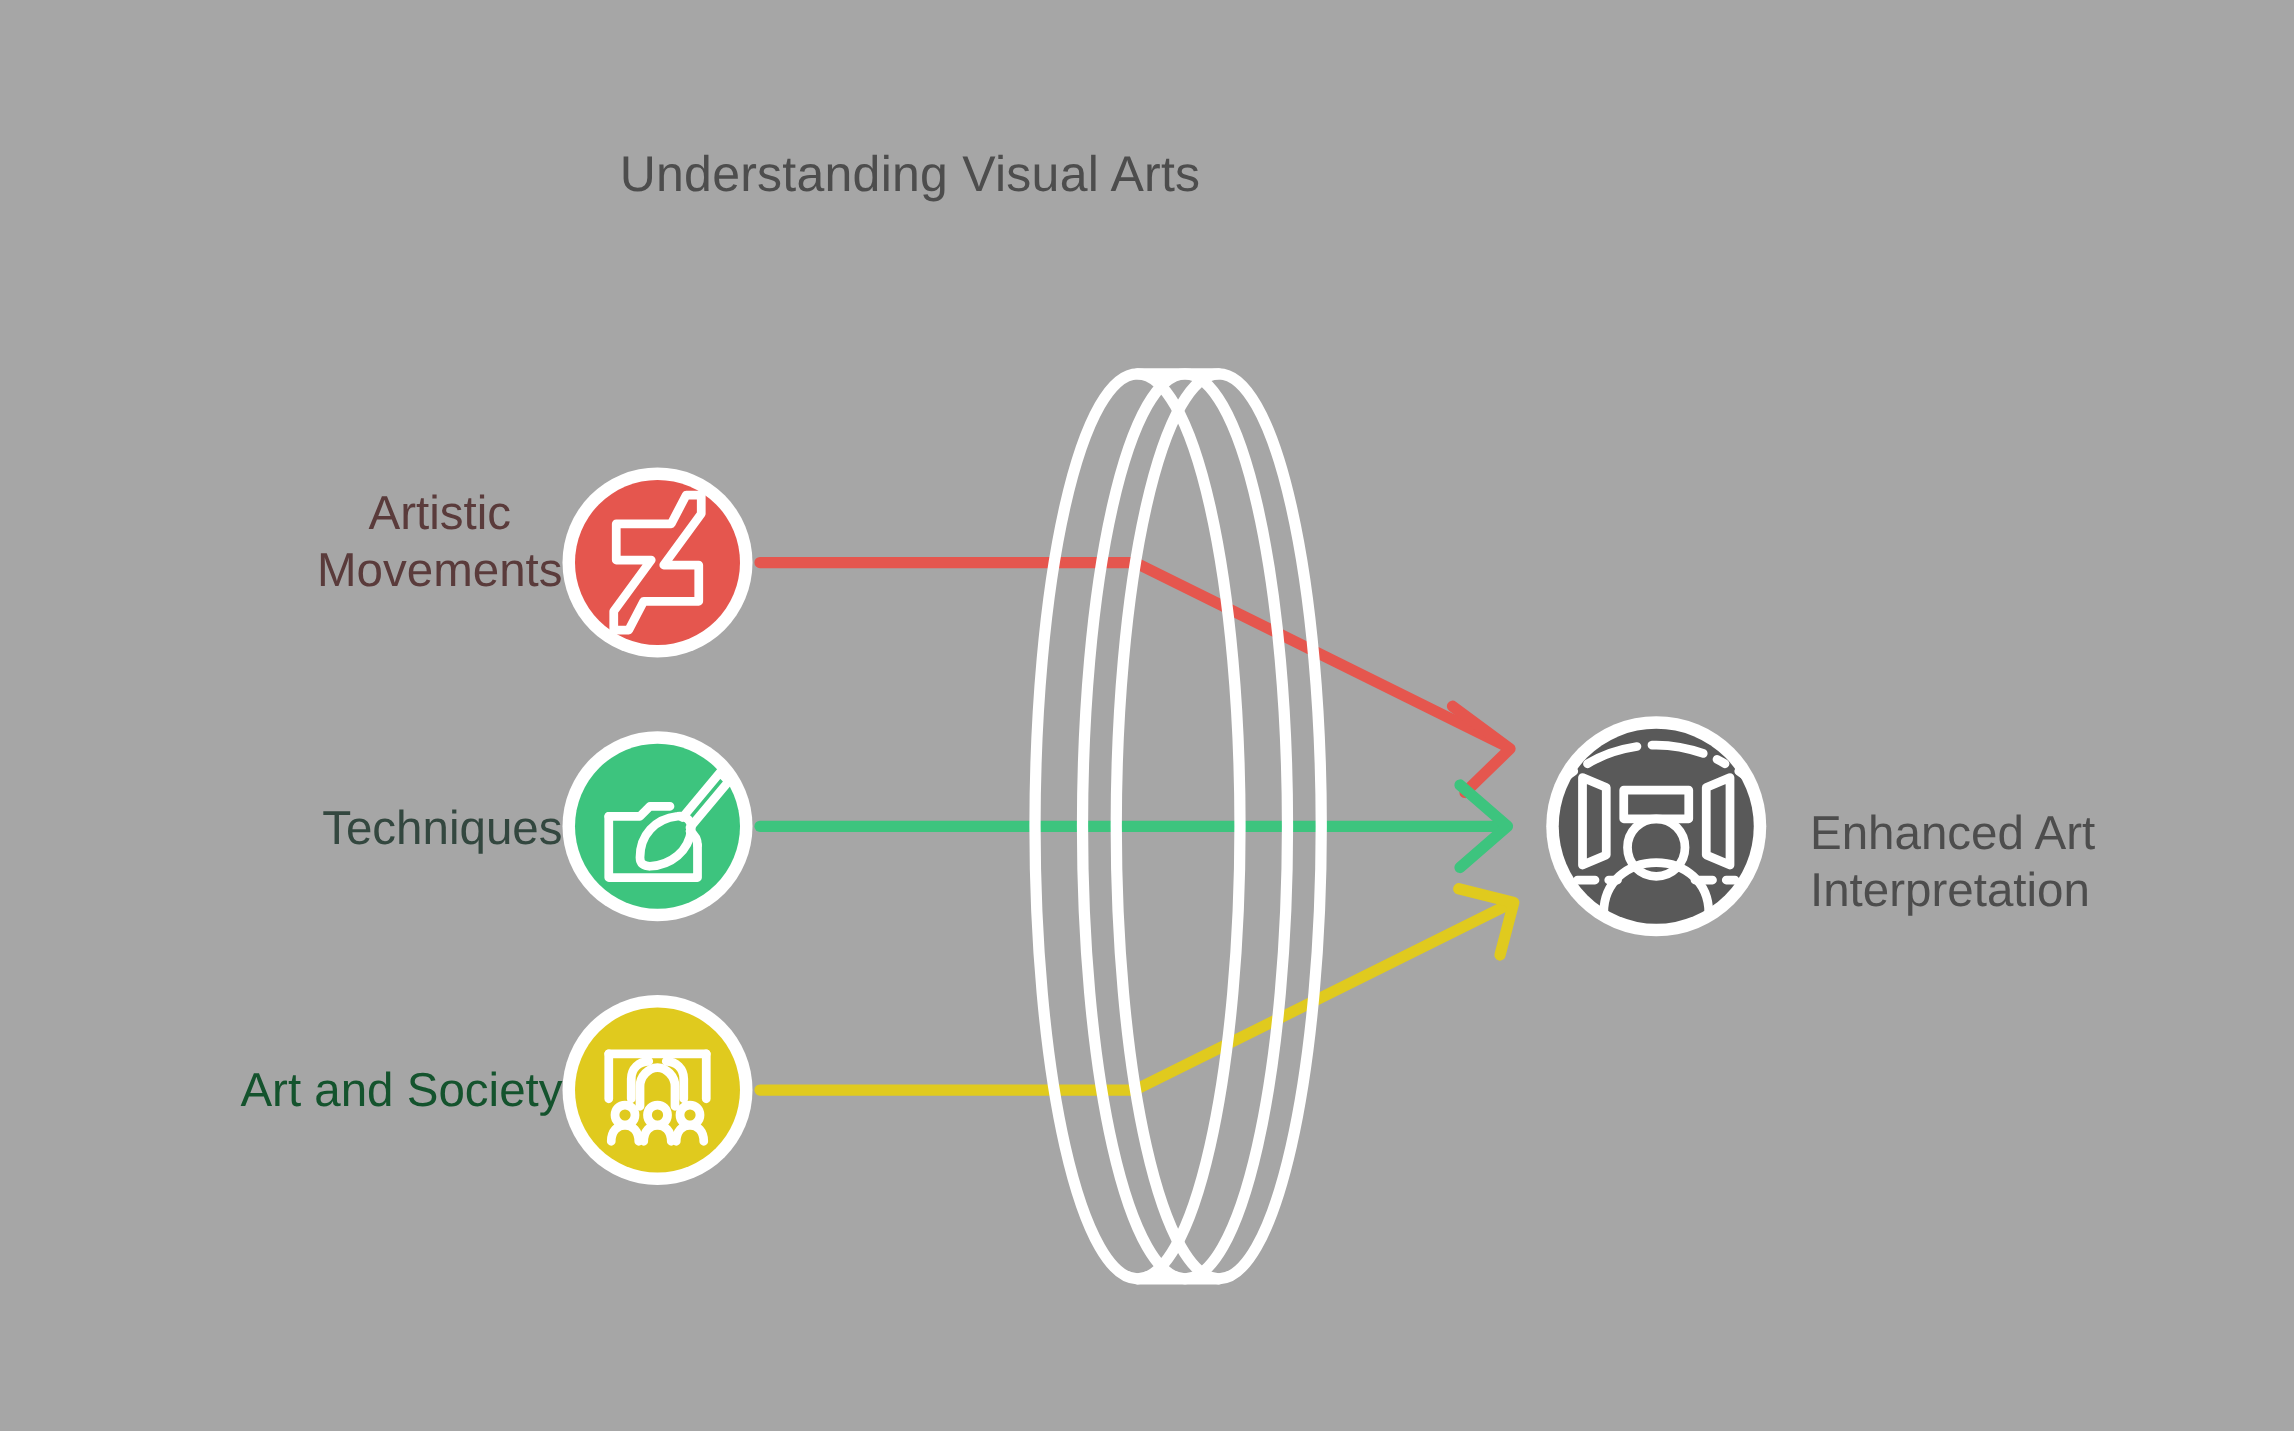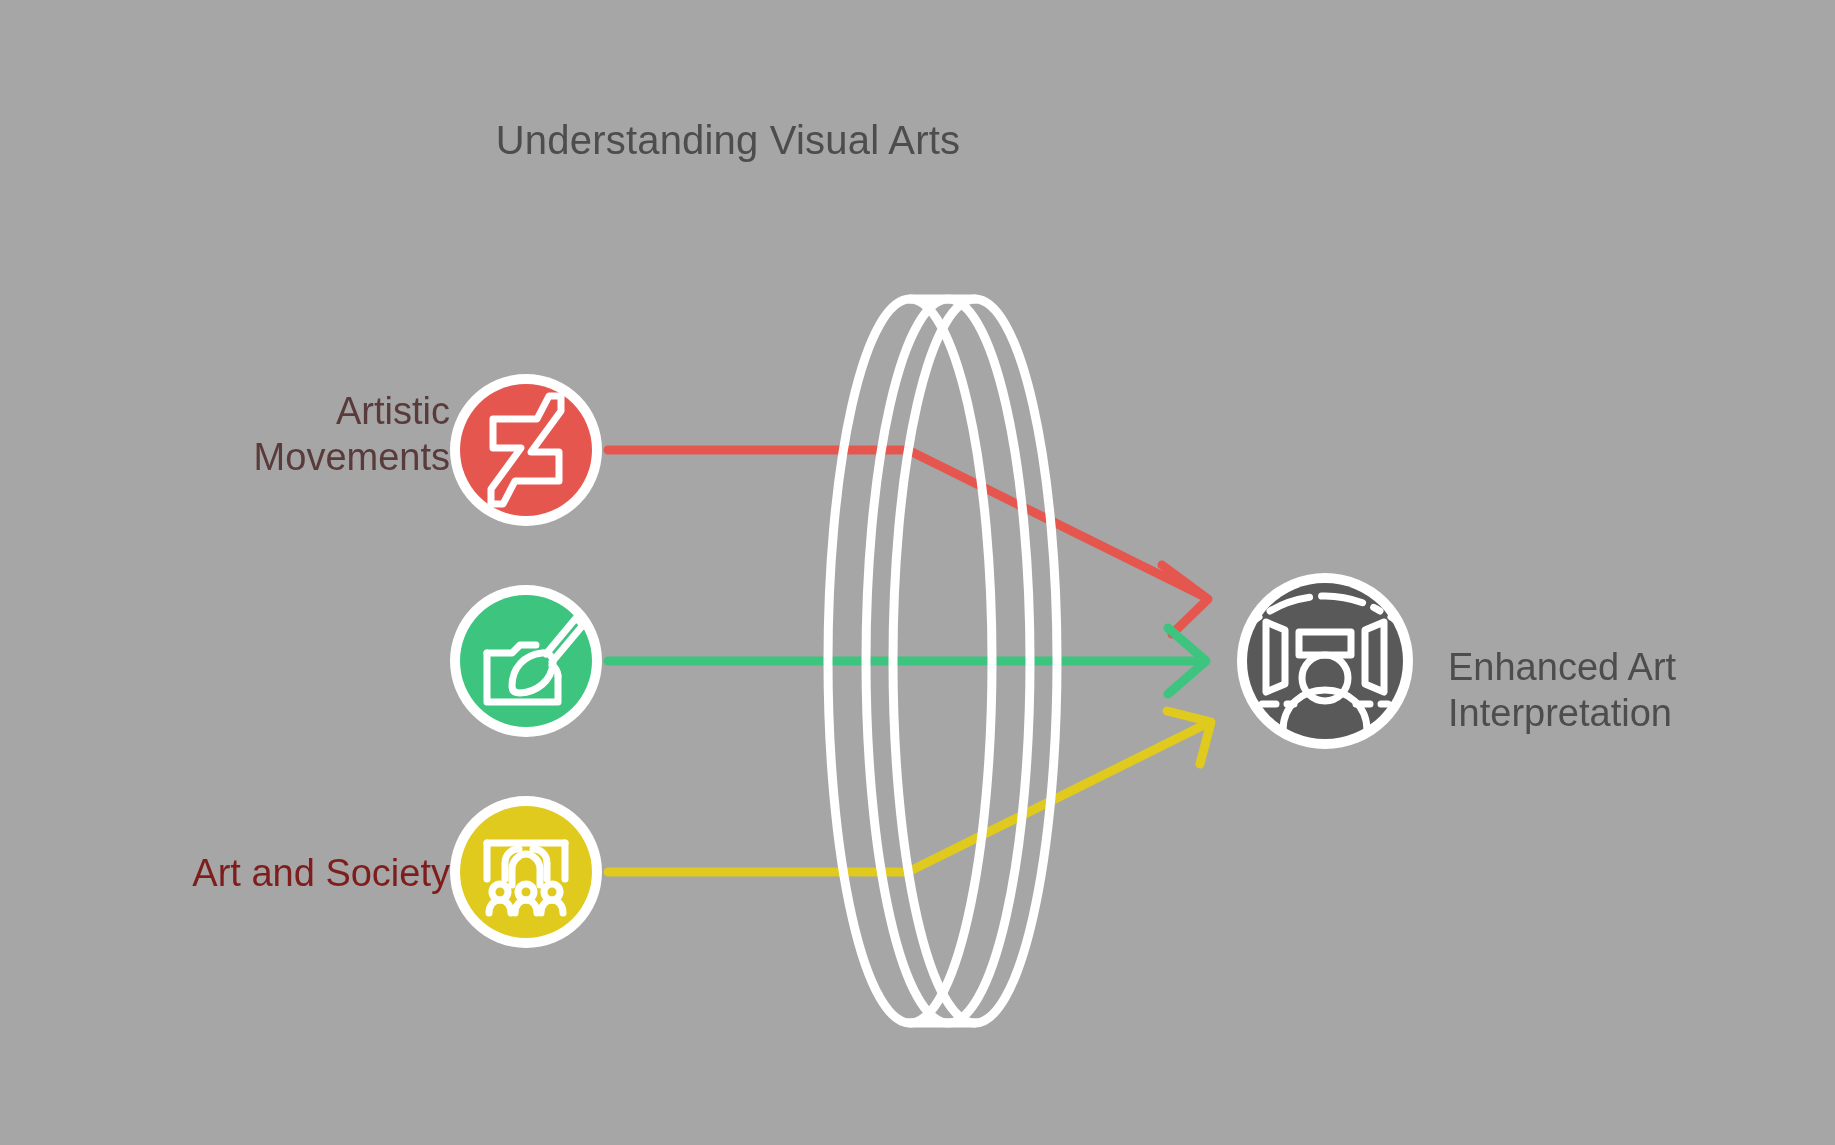--- a/index.html
+++ b/index.html
@@ -37,30 +37,30 @@
     letter-spacing: 0.2px;
     white-space: nowrap;
   }
   .node-label {
     position: absolute;
     font-size: 38px;
     line-height: 46px;
     white-space: pre-line;
   }
   .label-left {
-    text-align: right;
+    text-align: center;
     right: 1385px;
   }
   .label-right {
     text-align: left;
     left: 1448px;
   }
   .lbl-artistic   { top: 388px; color: #5a3b3b; }
   .lbl-techniques { top: 640px; color: #33473f; }
-  .lbl-society    { top: 850px; color: #7f1d1d; }
+  .lbl-society    { top: 850px; color: #14532d; }
   .lbl-enhanced   { top: 644px; color: #4d4d4d; }
 </style>
 </head>
 <body>
 
 <div id="stage">
 
   <div class="title">Understanding Visual Arts</div>
 
   <svg class="layer" viewBox="0 0 1835 1145">
@@ -171,19 +171,20 @@
         <path d="M 1283 730 C 1283 706, 1302 690, 1325 690
                  C 1348 690, 1367 706, 1367 730"></path>
       </g>
     </g>
 
   </svg>
 
   <div class="node-label label-left lbl-artistic">Artistic
 Movements</div>
 
+  <div class="node-label label-left lbl-techniques">Techniques</div>
 
   <div class="node-label label-left lbl-society">Art and Society</div>
 
   <div class="node-label label-right lbl-enhanced">Enhanced Art
 Interpretation</div>
 
 </div>
 
 </body></html>

